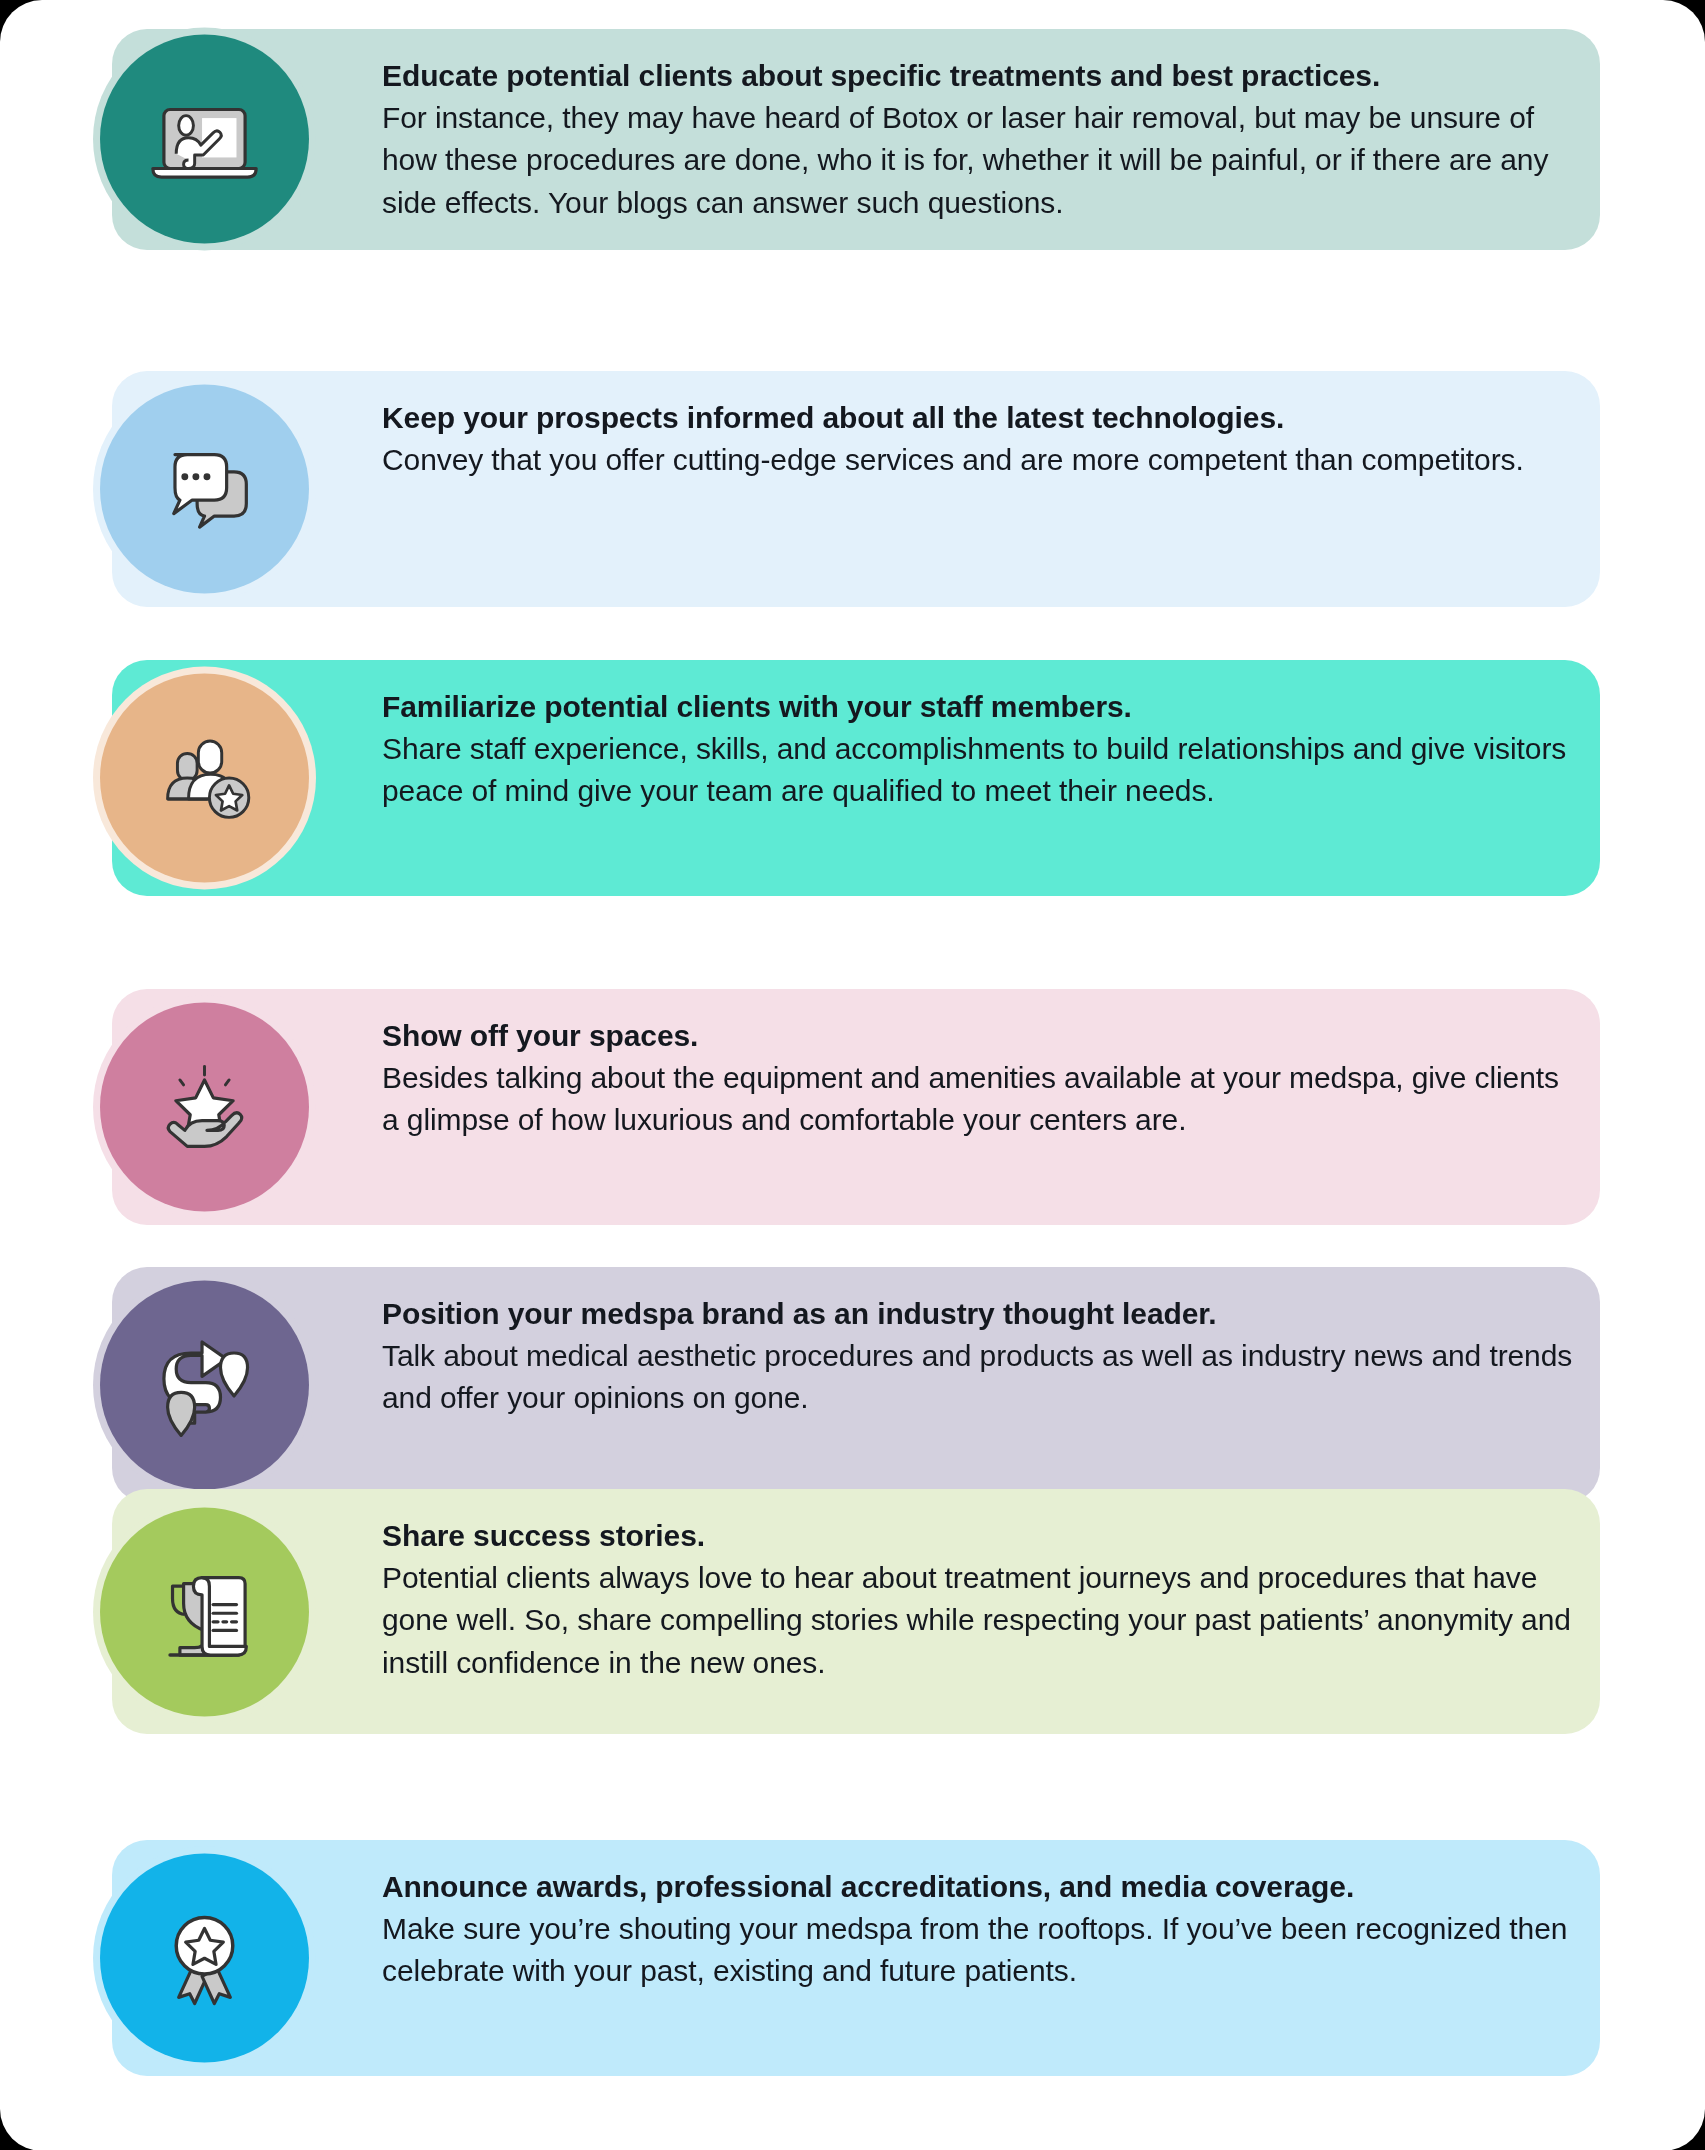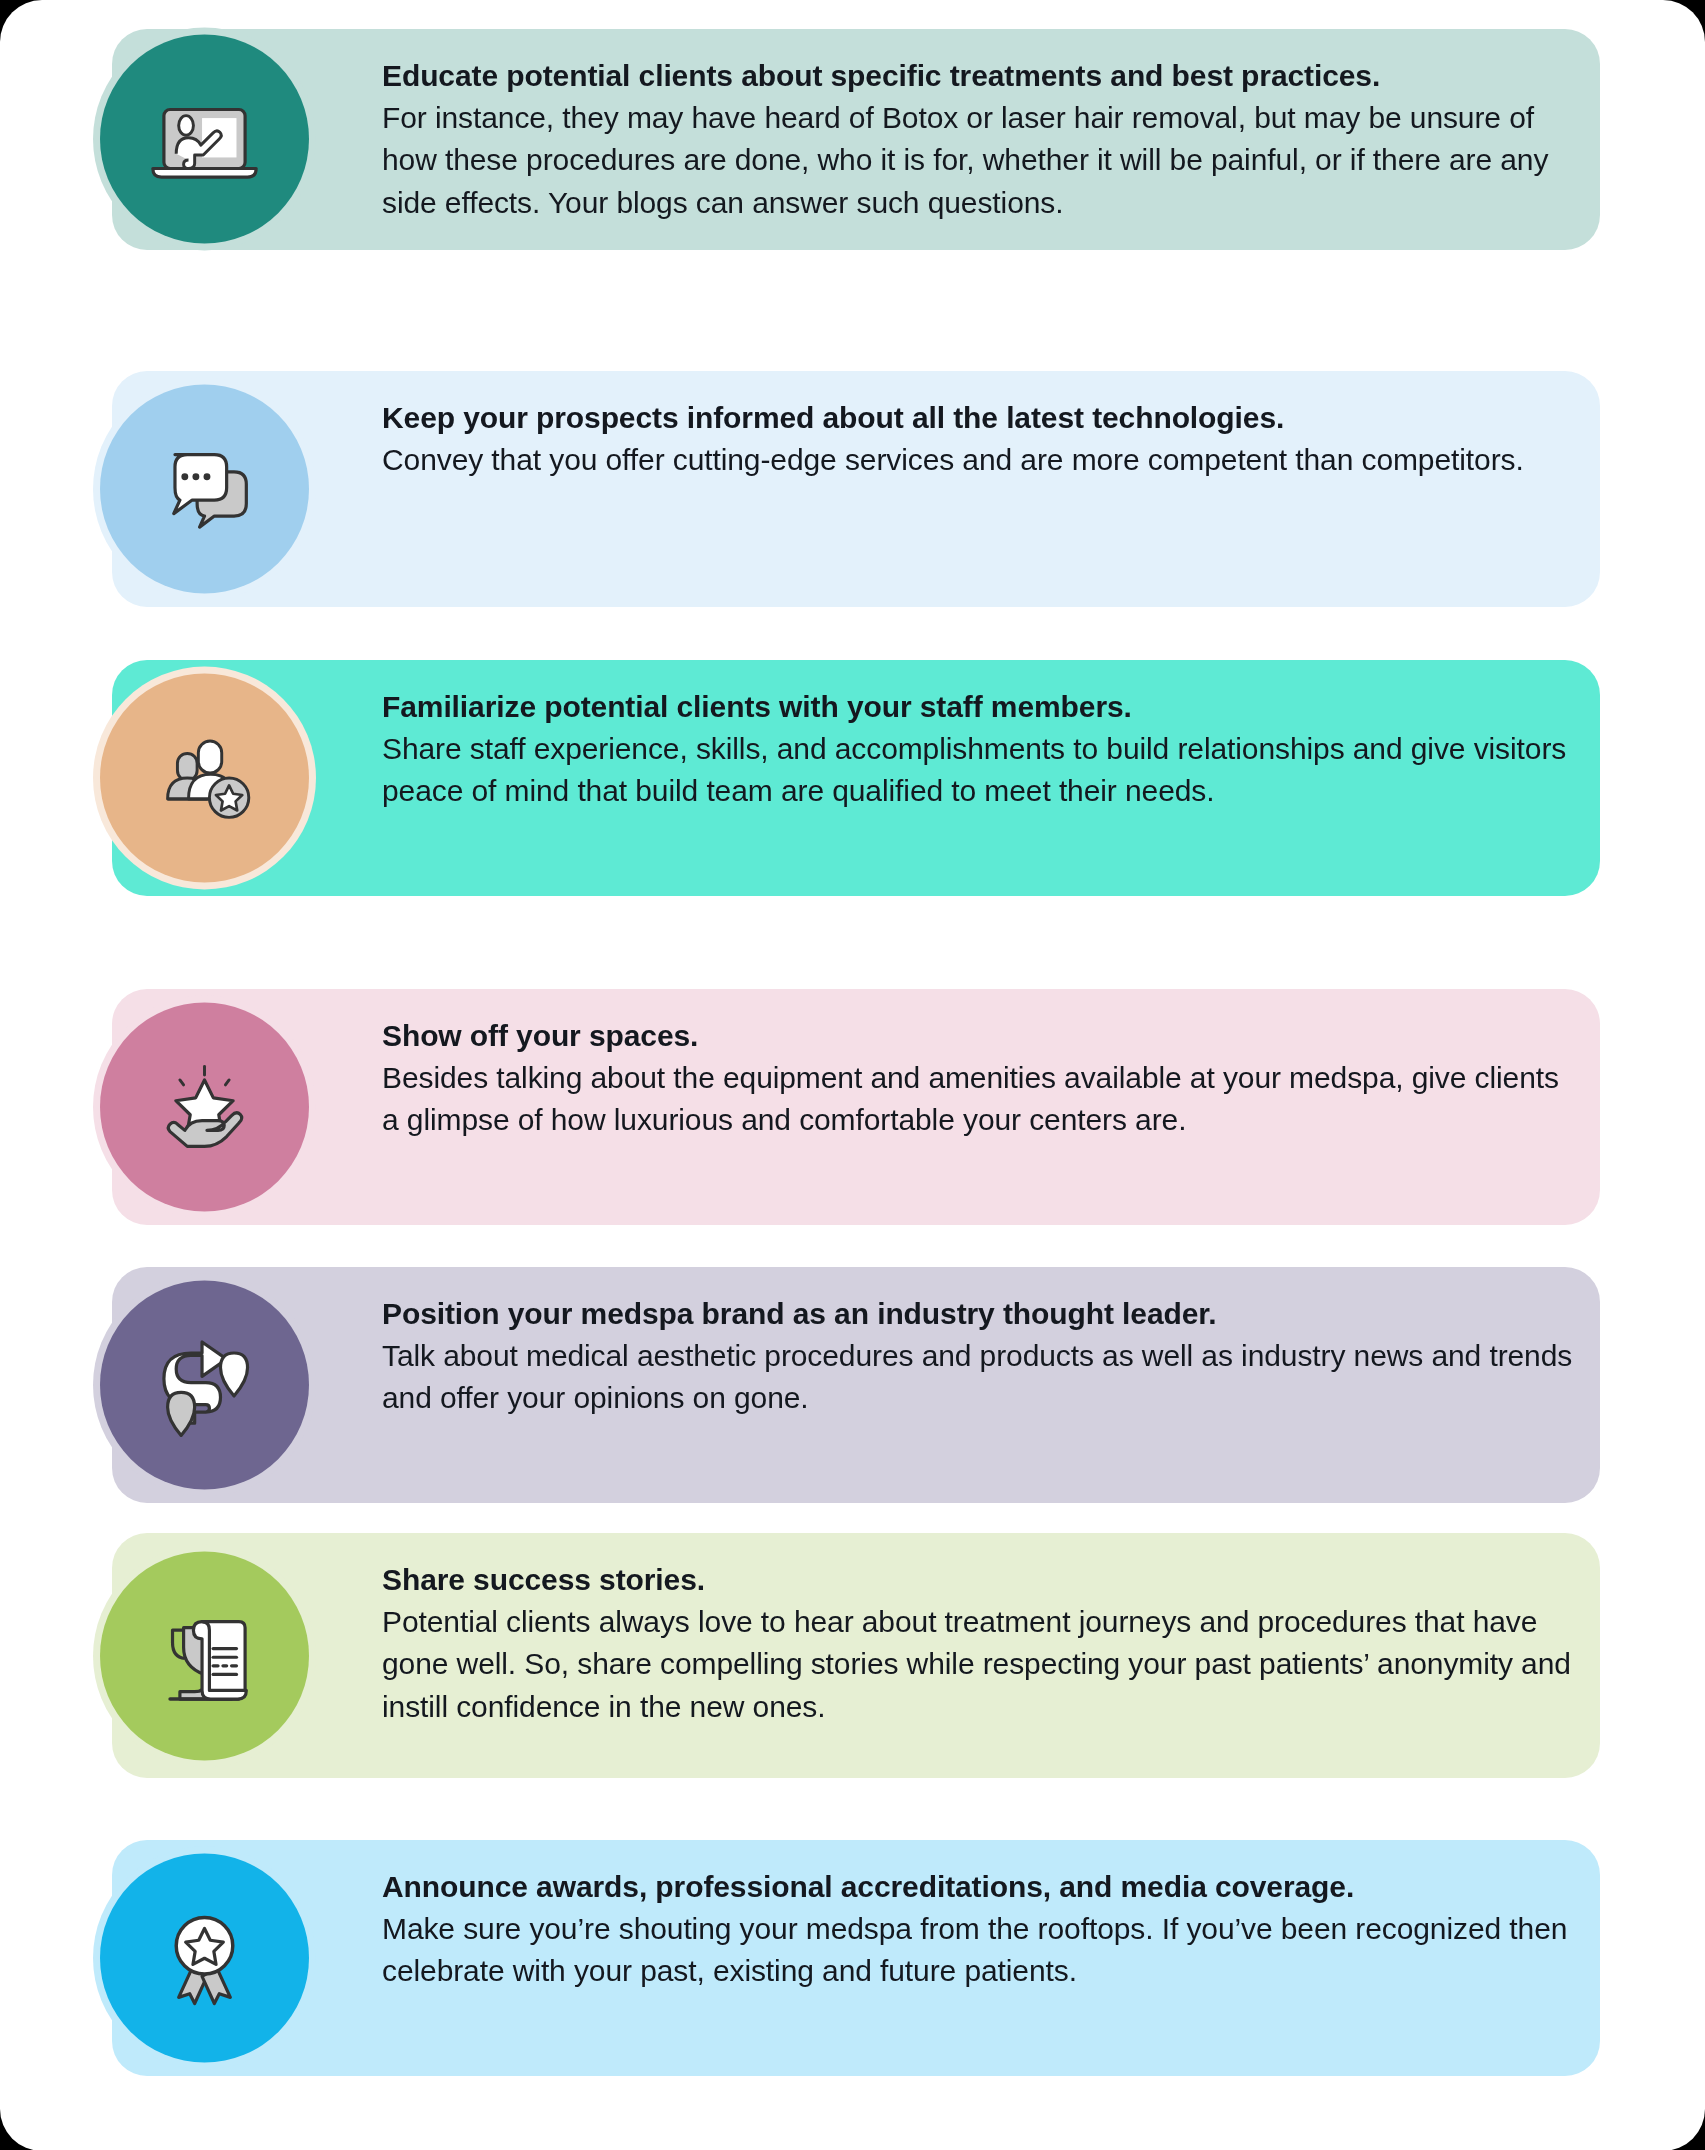--- a/index.html
+++ b/index.html
@@ -130,21 +130,21 @@
           <rect x="45" y="20" width="19" height="26" rx="9.5" fill="#ffffff" stroke="#333" stroke-width="2.4"></rect>
           <path d="M37 67 q0 -20 18 -20 q18 0 18 20 z" fill="#ffffff" stroke="#333" stroke-width="2.4" stroke-linejoin="round"></path>
           <line x1="20" y1="67" x2="73" y2="67" stroke="#333" stroke-width="2.4"></line>
           <circle cx="70" cy="66" r="16" fill="#c9c9c9" stroke="#333" stroke-width="2.4"></circle>
           <path d="M70 56 l3.3 6.8 l7.4 1 l-5.4 5.2 l1.3 7.4 l-6.6 -3.5 l-6.6 3.5 l1.3 -7.4 l-5.4 -5.2 l7.4 -1 z" fill="#ffffff" stroke="#333" stroke-width="2.2" stroke-linejoin="round"></path>
         </svg>
       </div>
     </div>
     <div class="card-text">
       <div class="card-title">Familiarize potential clients with your staff members.</div>
-      <div class="card-body">Share staff experience, skills, and accomplishments to build relationships and give visitors peace of mind that build team are qualified to meet their needs.</div>
+      <div class="card-body">Share staff experience, skills, and accomplishments to build relationships and give visitors peace of mind give your team are qualified to meet their needs.</div>
     </div>
   </div>
 
   <div class="card" style="top: 948px; min-height: 236px; background: rgb(245, 223, 231); margin-top: 41px;">
     <div class="icon-wrap" style="background: rgb(245, 223, 231);">
       <div class="icon-inner" style="background: rgb(207, 127, 159);">
         <svg viewBox="0 0 100 100">
           <line x1="50" y1="17" x2="50" y2="24" stroke="#333" stroke-width="2.4" stroke-linecap="round"></line>
           <line x1="30" y1="28" x2="33" y2="32" stroke="#333" stroke-width="2.4" stroke-linecap="round"></line>
           <line x1="70" y1="28" x2="67" y2="32" stroke="#333" stroke-width="2.4" stroke-linecap="round"></line>
@@ -168,21 +168,21 @@
           <path d="M31 56 q11 0 11 12 q0 10 -11 23 q-11 -13 -11 -23 q0 -12 11 -12 z" fill="#c9c9c9" stroke="#333" stroke-width="2.6" stroke-linejoin="round"></path>
         </svg>
       </div>
     </div>
     <div class="card-text">
       <div class="card-title">Position your medspa brand as an industry thought leader.</div>
       <div class="card-body">Talk about medical aesthetic procedures and products as well as industry news and trends and offer your opinions on gone.</div>
     </div>
   </div>
 
-  <div class="card" style="top: 1533px; min-height: 245px; background: rgb(230, 239, 211);">
+  <div class="card" style="top: 1489px; min-height: 245px; background: rgb(230, 239, 211);">
     <div class="icon-wrap" style="background: rgb(230, 239, 211);">
       <div class="icon-inner" style="background: rgb(164, 202, 93);">
         <svg viewBox="0 0 100 100">
           <path d="M33 27 h34 v16 q0 16 -17 22 q-17 -6 -17 -22 z" fill="#c9c9c9" stroke="#333" stroke-width="2.6" stroke-linejoin="round"></path>
           <path d="M33 29 h-9 v10 q0 12 10 13" fill="none" stroke="#333" stroke-width="2.6" stroke-linejoin="round"></path>
           <path d="M50 65 v8 q0 6 -8 6 h-12 v6 h42 v-6 h-12 q-8 0 -8 -6 v-8" fill="#c9c9c9" stroke="#333" stroke-width="2.6" stroke-linejoin="round"></path>
           <line x1="22" y1="85" x2="78" y2="85" stroke="#333" stroke-width="2.8" stroke-linecap="round"></line>
           <path d="M48 22 q-7 0 -7 7 q0 7 7 7 h0 v42 q0 7 7 7 h22 q7 0 7 -7 h-29 v-49 q0 -7 -7 -7 z" fill="#ffffff" stroke="#333" stroke-width="2.6" stroke-linejoin="round"></path>
           <path d="M48 22 h30 q5 0 5 5 v51 h-29 v-49 q0 -7 -6 -7 z" fill="#ffffff" stroke="#333" stroke-width="2.6" stroke-linejoin="round"></path>
           <line x1="57" y1="44" x2="76" y2="44" stroke="#333" stroke-width="2.6" stroke-linecap="round"></line>

